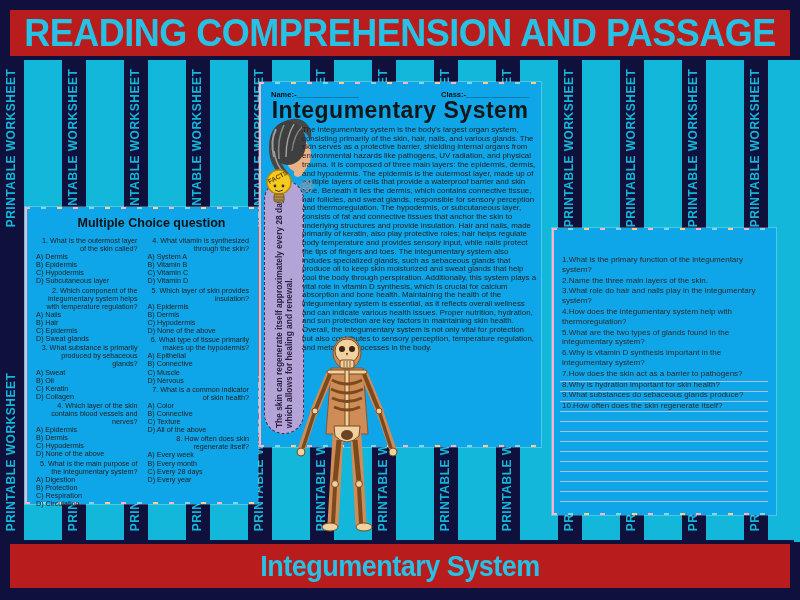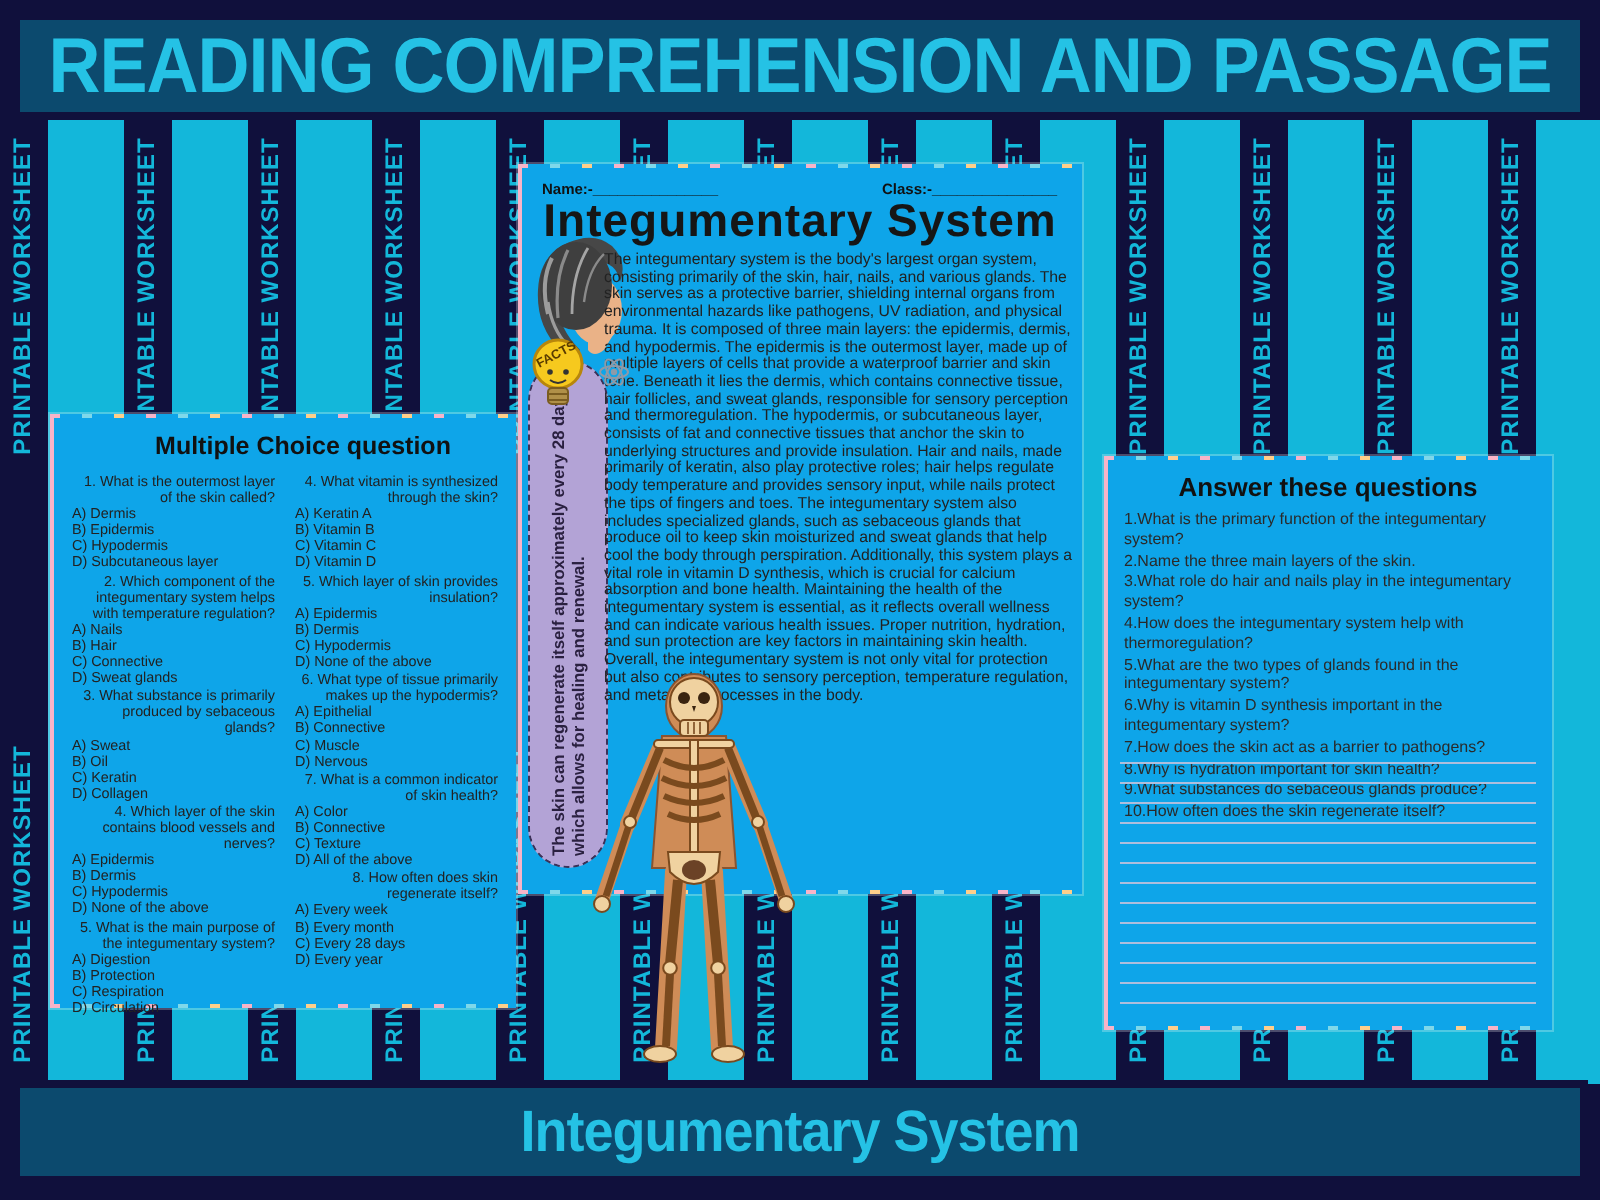--- a/index.html
+++ b/index.html
@@ -15,21 +15,21 @@
   .watermark-layer { position:absolute; left:0; top:0; width:800px; height:600px; z-index:1; pointer-events:none; }
   .watermark {
     position:absolute; width:170px; height:16px; text-align:center;
     transform:rotate(-90deg); white-space:nowrap;
     font-size:12px; font-weight:bold; letter-spacing:.5px; color:#13b7da;
     font-family:"Liberation Sans", sans-serif;
   }
 
   
   .banner {
-    position:absolute; left:6px; width:788px; background:#0c4a6e;
+    position:absolute; left:6px; width:788px; background:#b91c1c;
     border:4px solid #10103c; display:flex; align-items:center; justify-content:center;
     z-index:6;
   }
   .banner.header { top:6px; height:54px; }
   .banner.footer { top:540px; height:52px; }
   .banner-title { color:#25c2e5; font-weight:900; letter-spacing:-.5px; transform:scaleY(1.08); }
   .header .banner-title { font-size:36px; }
   .footer .banner-title { font-size:27px; }
 
   
@@ -120,41 +120,41 @@
   <div class="mcq-cols">
     <div class="mcq-col">
         <div class="mcq-q">1. What is the outermost layer of the skin called?</div>
         <div class="mcq-o">A) Dermis</div>
         <div class="mcq-o">B) Epidermis</div>
         <div class="mcq-o">C) Hypodermis</div>
         <div class="mcq-o">D) Subcutaneous layer</div>
         <div class="mcq-q">2. Which component of the integumentary system helps with temperature regulation?</div>
         <div class="mcq-o">A) Nails</div>
         <div class="mcq-o">B) Hair</div>
-        <div class="mcq-o">C) Connective</div>
+        <div class="mcq-o">C) Epidermis</div>
         <div class="mcq-o">D) Sweat glands</div>
         <div class="mcq-q">3. What substance is primarily produced by sebaceous glands?</div>
         <div class="mcq-o">A) Sweat</div>
         <div class="mcq-o">B) Oil</div>
         <div class="mcq-o">C) Keratin</div>
         <div class="mcq-o">D) Collagen</div>
         <div class="mcq-q">4. Which layer of the skin contains blood vessels and nerves?</div>
         <div class="mcq-o">A) Epidermis</div>
         <div class="mcq-o">B) Dermis</div>
         <div class="mcq-o">C) Hypodermis</div>
         <div class="mcq-o">D) None of the above</div>
         <div class="mcq-q">5. What is the main purpose of the integumentary system?</div>
         <div class="mcq-o">A) Digestion</div>
         <div class="mcq-o">B) Protection</div>
         <div class="mcq-o">C) Respiration</div>
         <div class="mcq-o">D) Circulation</div>
       </div>
     <div class="mcq-col">
         <div class="mcq-q">4. What vitamin is synthesized through the skin?</div>
-        <div class="mcq-o">A) Keratin A</div>
+        <div class="mcq-o">A) System A</div>
         <div class="mcq-o">B) Vitamin B</div>
         <div class="mcq-o">C) Vitamin C</div>
         <div class="mcq-o">D) Vitamin D</div>
         <div class="mcq-q">5. Which layer of skin provides insulation?</div>
         <div class="mcq-o">A) Epidermis</div>
         <div class="mcq-o">B) Dermis</div>
         <div class="mcq-o">C) Hypodermis</div>
         <div class="mcq-o">D) None of the above</div>
         <div class="mcq-q">6. What type of tissue primarily makes up the hypodermis?</div>
         <div class="mcq-o">A) Epithelial</div>
@@ -270,21 +270,20 @@
       <circle cx="73" cy="152" r="3.4"></circle>
       <line x1="49" y1="155" x2="47" y2="191" stroke-width="4"></line>
       <line x1="73" y1="155" x2="75" y2="191" stroke-width="4"></line>
       <ellipse cx="44" cy="195" rx="8" ry="4"></ellipse>
       <ellipse cx="78" cy="195" rx="8" ry="4"></ellipse>
     </g>
   </svg>
 </div>
 
 <div class="page questions">
-  <div class="q-title">Answer these questions</div>
   <div class="q-list">
       <div class="oq">1.What is the primary function of the integumentary system?</div>
       <div class="oq">2.Name the three main layers of the skin.</div>
       <div class="oq">3.What role do hair and nails play in the integumentary system?</div>
       <div class="oq">4.How does the integumentary system help with thermoregulation?</div>
       <div class="oq">5.What are the two types of glands found in the integumentary system?</div>
       <div class="oq">6.Why is vitamin D synthesis important in the integumentary system?</div>
       <div class="oq">7.How does the skin act as a barrier to pathogens?</div>
       <div class="oq">8.Why is hydration important for skin health?</div>
       <div class="oq">9.What substances do sebaceous glands produce?</div>

